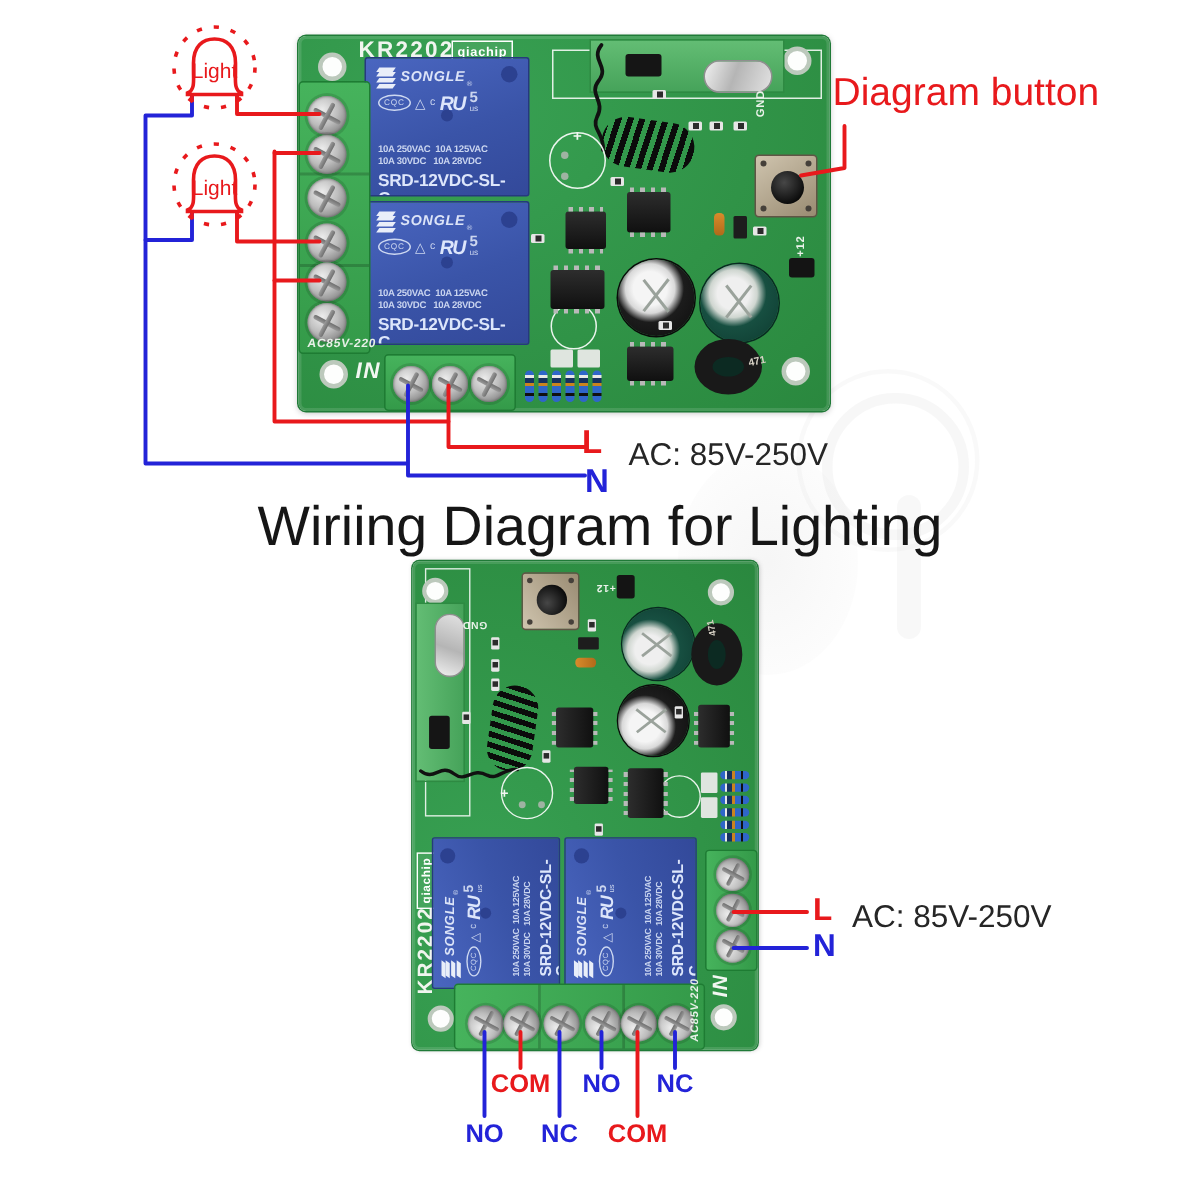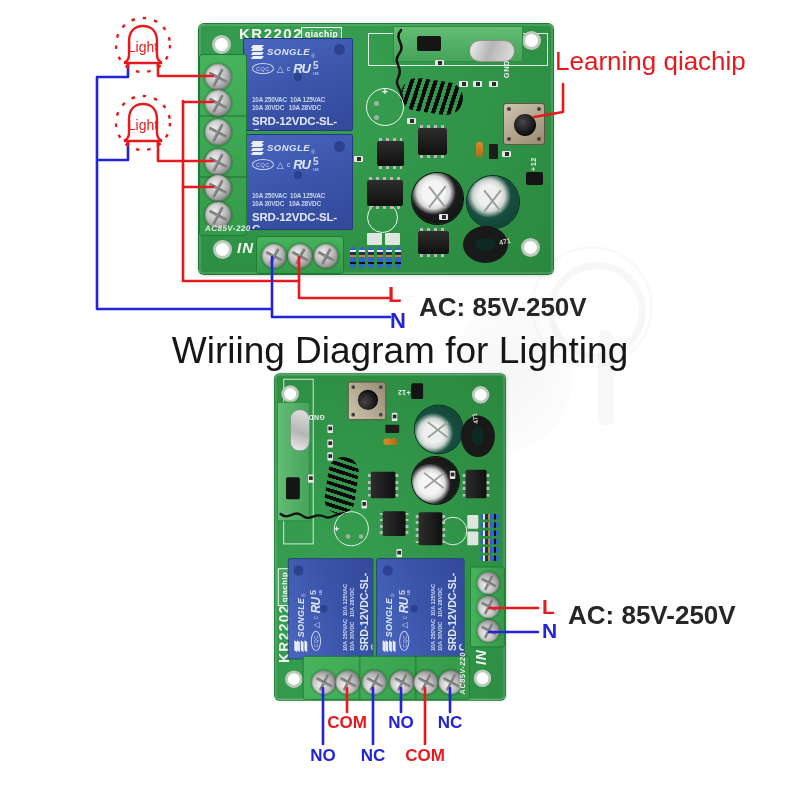--- a/index.html
+++ b/index.html
@@ -96,21 +96,21 @@
   .r-rate{margin-top:3px;font-size:6.4px;font-weight:bold;letter-spacing:-.2px;line-height:1.3;color:#c9d4ef;white-space:pre;position:relative;}
   .r-model{margin-top:2px;font-size:11.5px;font-weight:bold;color:#dde6fb;letter-spacing:-.2px;position:relative;}
 
   
   #wires{position:absolute;left:0;top:0;z-index:3;pointer-events:none;}
   .lamp{position:absolute;width:80px;height:60px;z-index:3;}
   .lamp svg{overflow:visible;}
   .label{position:absolute;z-index:4;}
   .red{color:#e8191c;} .blue{color:#2323d8;}
   .ln{font-size:22px;font-weight:bold;}
-  .ac{font-size:26px;color:#262626;font-weight:bold;}
+  .ac{font-size:21px;color:#262626;}
   .tlabel{position:absolute;width:50px;text-align:center;font-weight:bold;font-size:17px;z-index:4;}
   #title{position:absolute;left:0;top:330px;width:800px;text-align:center;font-size:37px;color:#161616;z-index:4;}
   #learning{position:absolute;left:555px;top:46px;font-size:26px;z-index:4;}
 </style>
 </head>
 <body>
 
 <div class="wm wm-ring2"></div>
 <div class="wm wm-ring1"></div>
 <div class="wm wm-tail"></div>
@@ -441,21 +441,21 @@
 </div>
 <div class="lamp" style="left:103px;top:90px">
   <svg width="80" height="60" viewBox="0 0 80 60">
     <circle cx="40" cy="33" r="27" fill="none" stroke="#e8191c" stroke-width="2.4" stroke-dasharray="3.5 8"></circle>
     <path d="M22,50 C27,48 26,42 26,36 L26,30 C26,19 32,14 40,14 C48,14 54,19 54,30 L54,36 C54,42 53,48 58,50 L58,51 L22,51 Z" fill="#ffffff" stroke="#e8191c" stroke-width="2.4"></path>
     <path d="M25,51 L25,56 M55,51 L55,56" stroke="#e8191c" stroke-width="2.4"></path>
     <text x="40" y="40" text-anchor="middle" font-size="14" fill="#e8191c">Light</text>
   </svg>
 </div>
 
-<div id="learning" class="red">Learning qiachip</div>
+<div id="learning" class="red">Diagram button</div>
 <div class="label ln red" style="left:388px;top:282px">L</div>
 <div class="label ln blue" style="left:390px;top:308px">N</div>
 <div class="label ac" style="left:419px;top:292px">AC: 85V-250V</div>
 <div id="title">Wiriing Diagram for Lighting</div>
 <div class="label ln red" style="left:542px;top:595px;font-size:21px">L</div>
 <div class="label ln blue" style="left:542px;top:619px;font-size:21px">N</div>
 <div class="label ac" style="left:568px;top:600px">AC: 85V-250V</div>
 
 <div class="tlabel blue" style="left:298px;top:746px">NO</div>
 <div class="tlabel red" style="left:322px;top:713px">COM</div>

